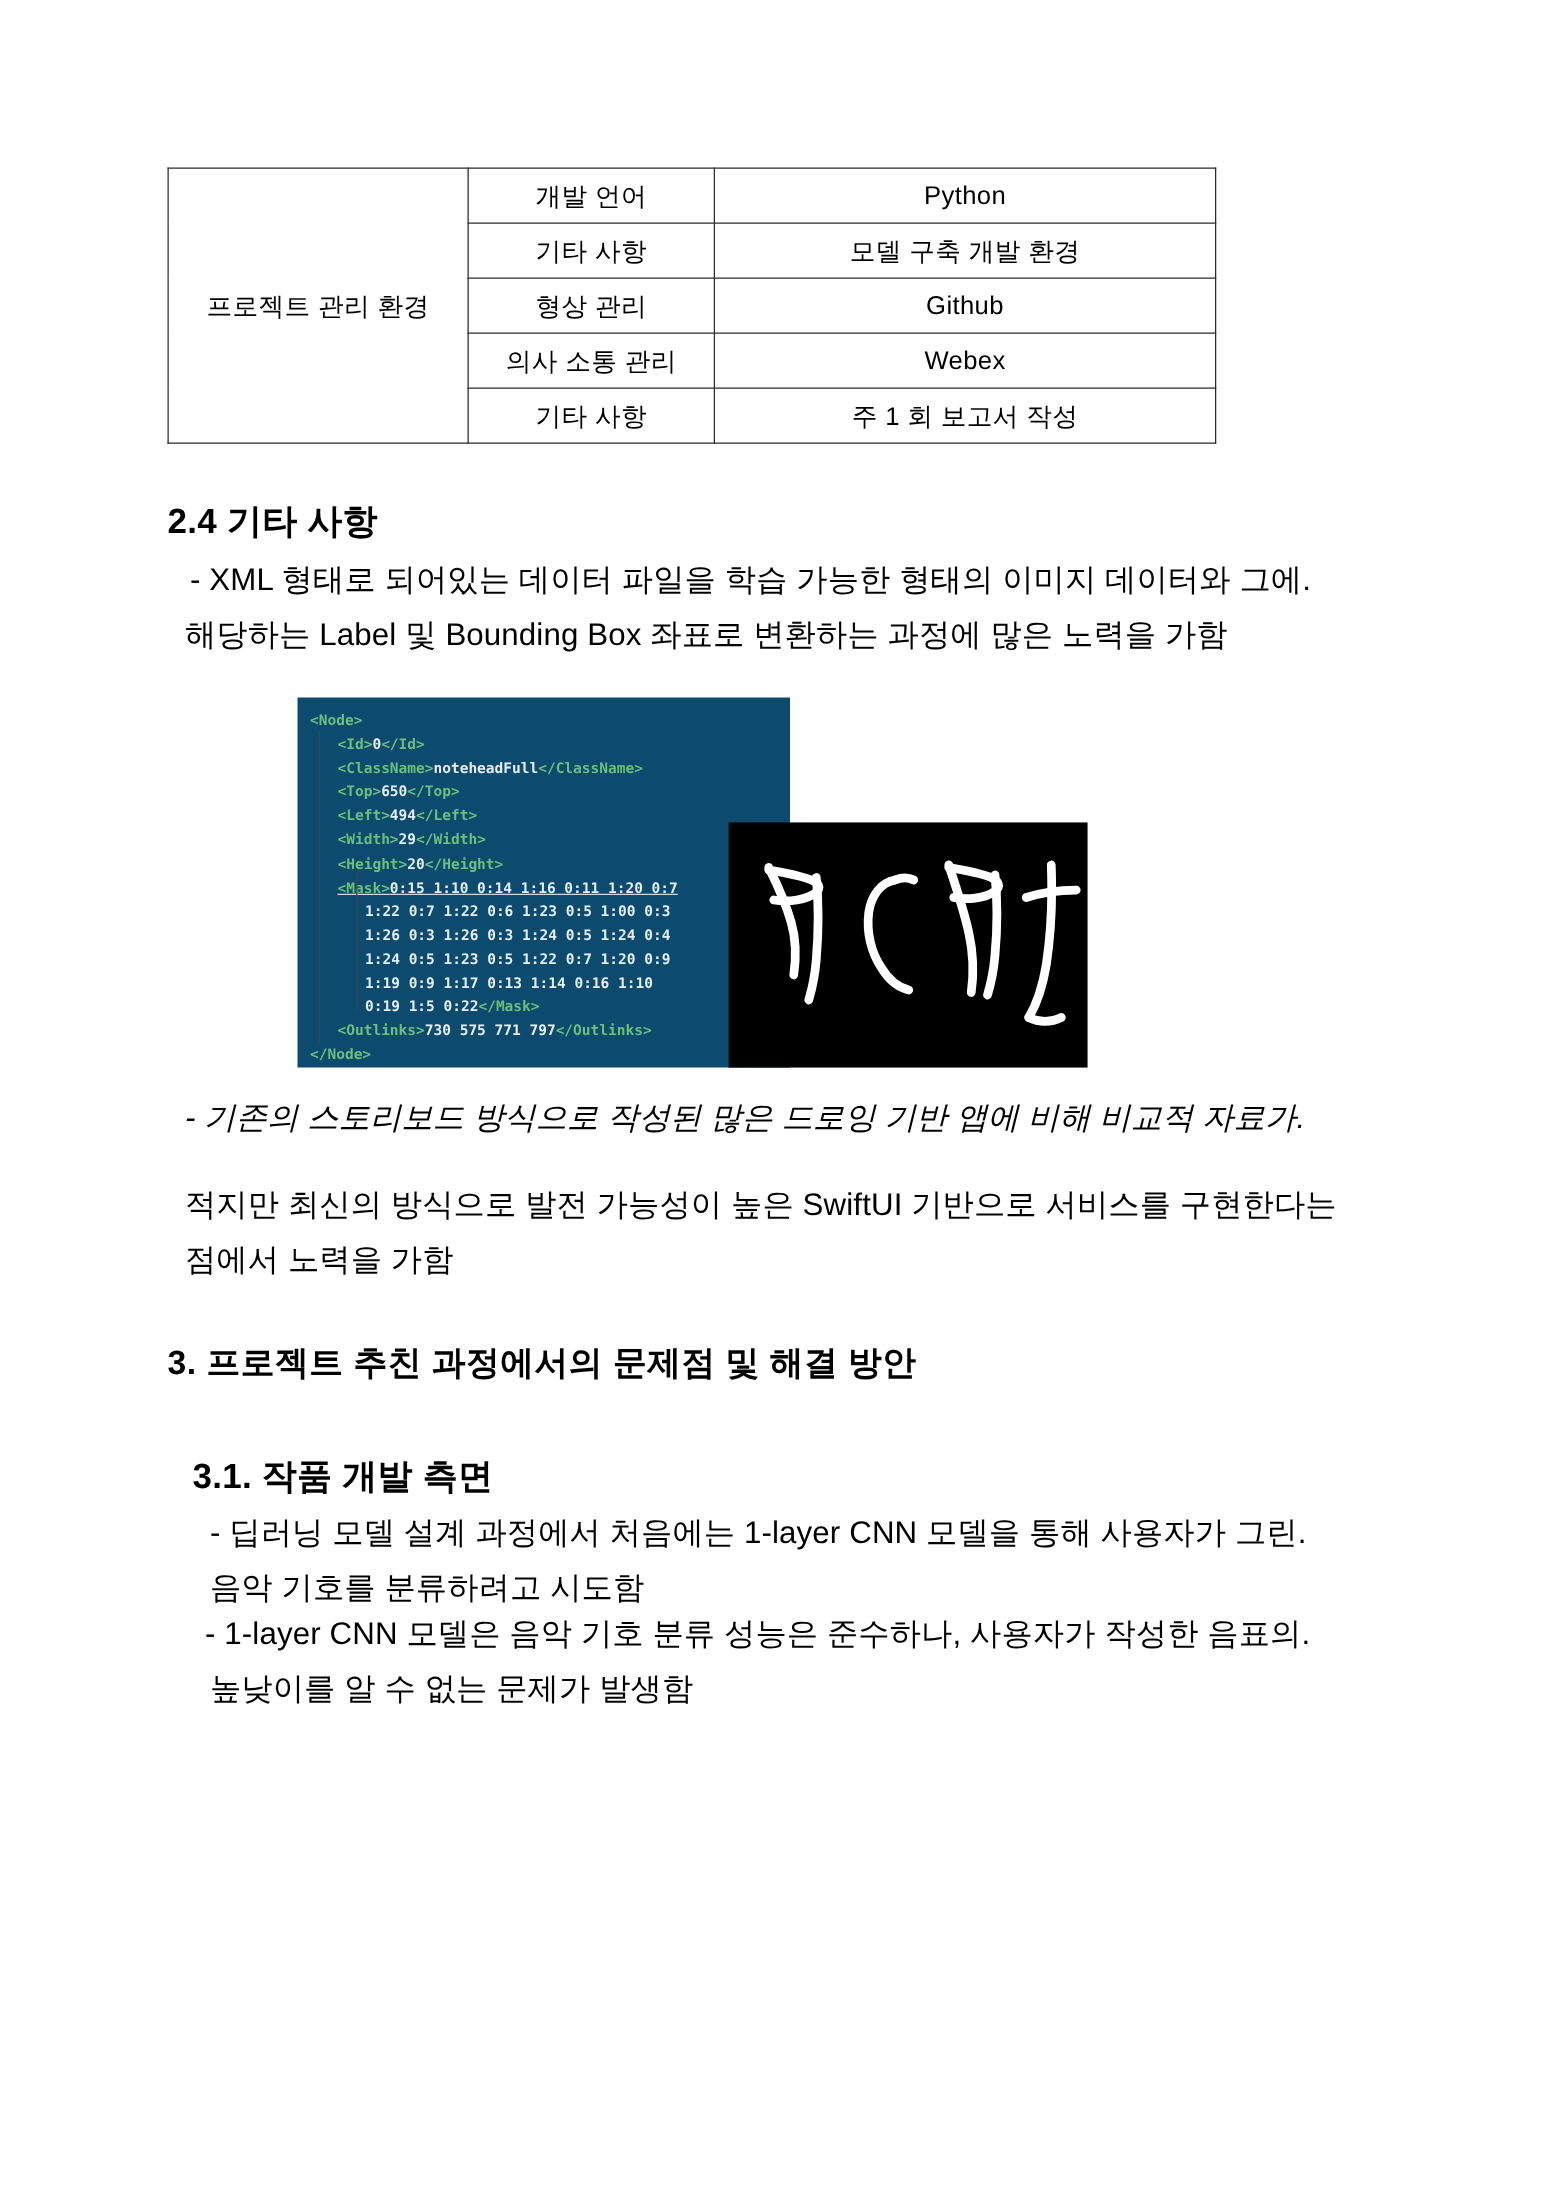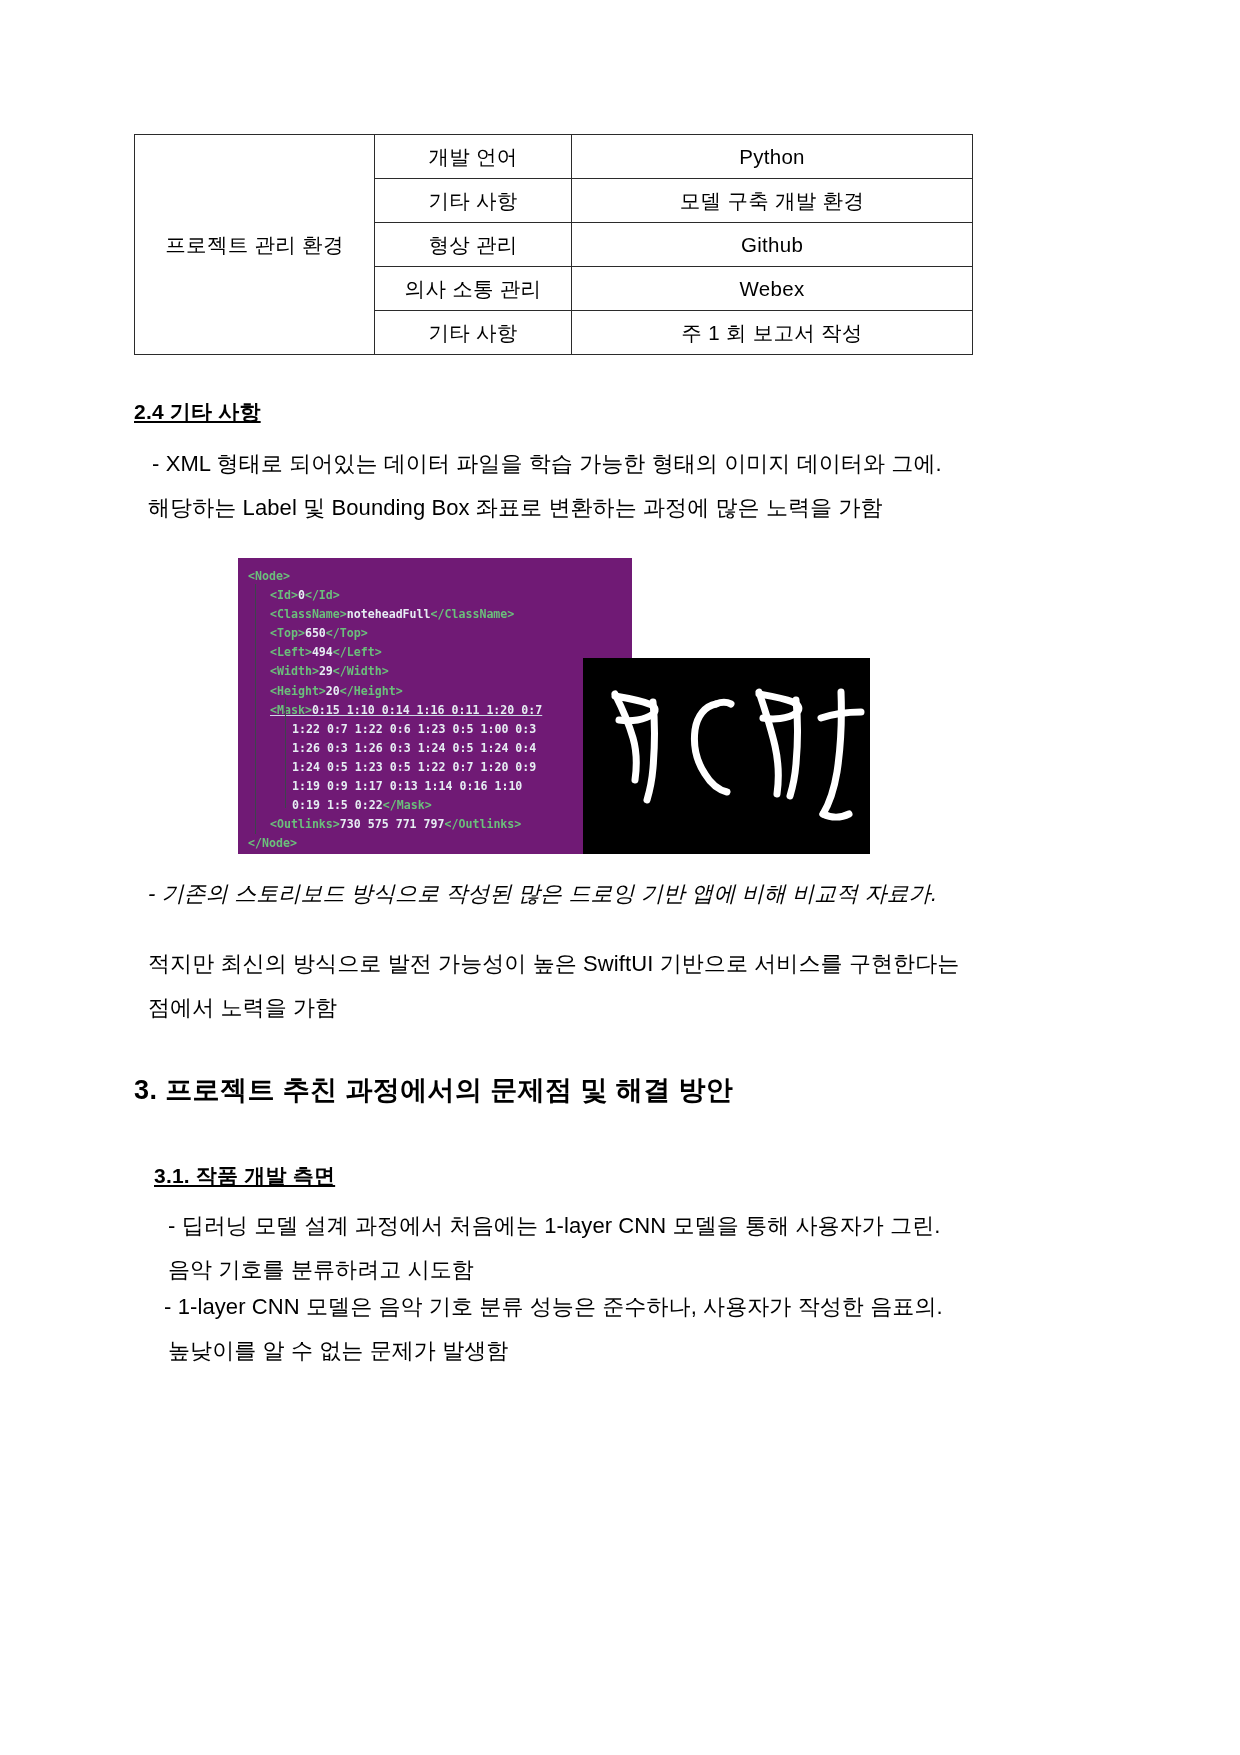--- a/index.html
+++ b/index.html
@@ -41,56 +41,55 @@
     letter-spacing: 0.3px;
     font-weight: 400;
   }
   .col-label   { width: 240px; }
   .col-key     { width: 197px; }
   .col-value   { width: 401px; }
 
   
   .h-sub {
     position: absolute;
-    font-size: 21px;
+    font-size: 28px;
     font-weight: bold;
     letter-spacing: 0.2px;
     white-space: nowrap;
-    text-decoration: underline;
   }
   .h-major {
     position: absolute;
     font-size: 27px;
     font-weight: bold;
     letter-spacing: 0.4px;
     white-space: nowrap;
   }
   .para {
     position: absolute;
-    font-size: 22px;
+    font-size: 25px;
     line-height: 44px;
     letter-spacing: 0.1px;
     white-space: nowrap;
   }
 
   
   .figure {
     position: absolute;
     left: 238px;
     top: 558px;
     width: 632px;
     height: 296px;
   }
   .code-block {
     position: absolute;
     left: 0;
     top: 0;
     width: 394px;
     height: 296px;
-    background: #701a75;
+    background: #0c4a6e;
     box-sizing: border-box;
     padding: 9px 0 0 10px;
     overflow: hidden;
   }
   .code-line {
     font-family: "DejaVu Sans Mono", "Liberation Mono", monospace;
     font-size: 11.6px;
     line-height: 19.1px;
     color: #cdd9e5;
     white-space: pre;

